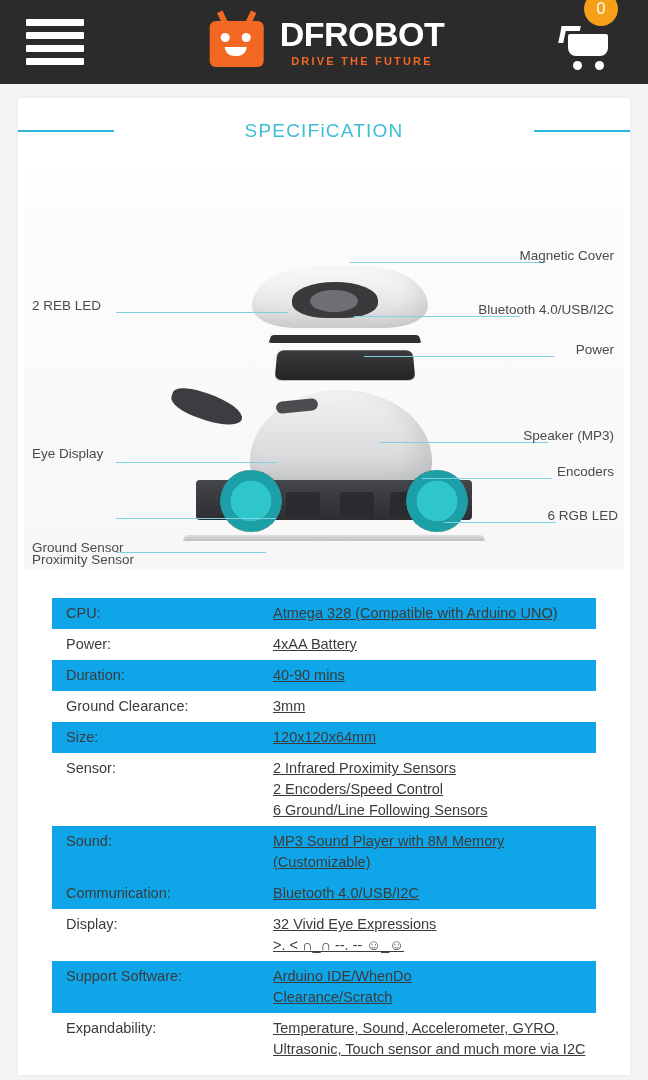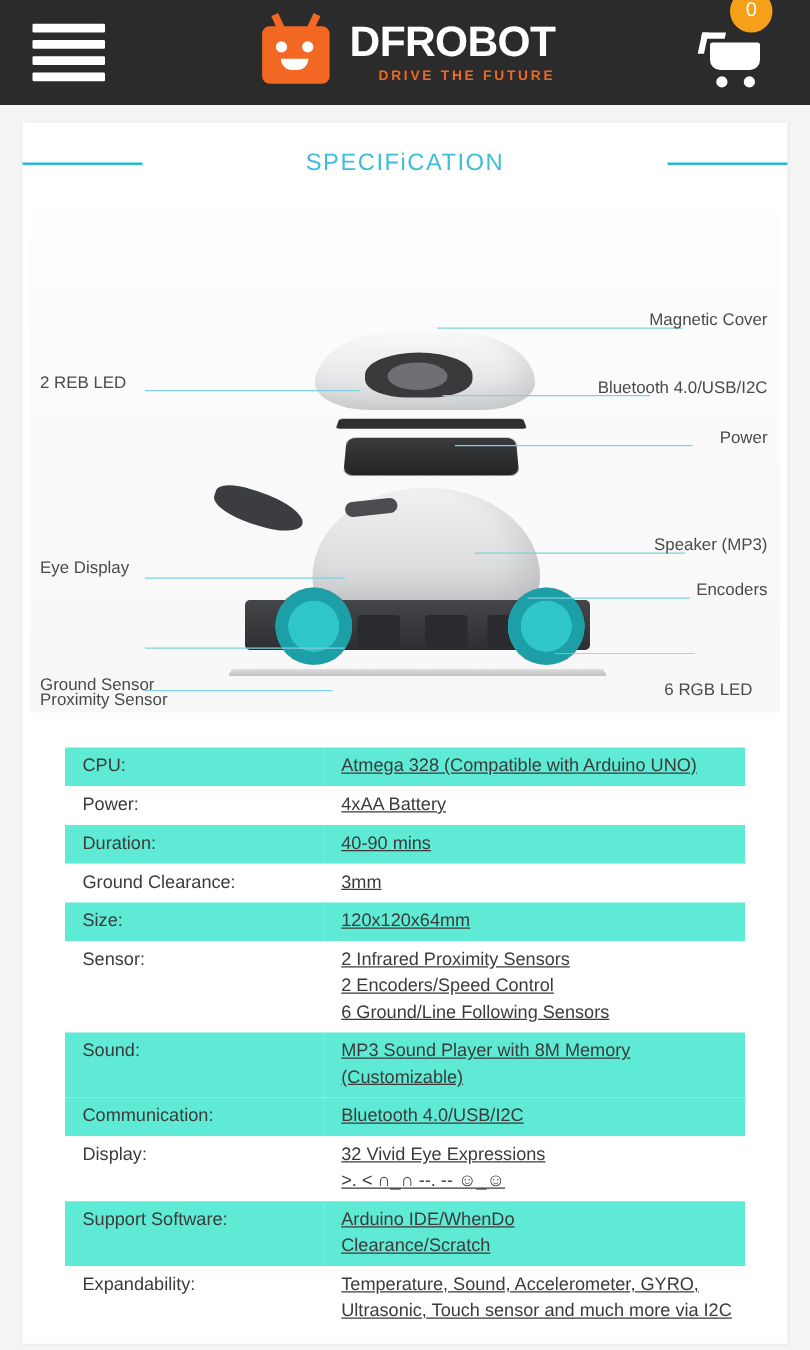--- a/index.html
+++ b/index.html
@@ -100,21 +100,21 @@
     color: #ffffff;
     letter-spacing: -0.5px;
   }
   .brand-name .df { color: #ffffff; }
   .brand-tag {
     font-size: 11px;
     color: #f26722;
     letter-spacing: 2.2px;
     margin-top: 5px;
     font-weight: bold;
-    text-align: right;
+    text-align: center;
   }
   .cart-wrap {
     position: absolute;
     right: 24px;
     top: 6px;
     width: 66px;
     height: 70px;
   }
   .cart-icon {
     position: absolute;
@@ -325,21 +325,21 @@
     width: calc(100% - 68px);
     font-size: 14.5px;
     color: #3b3b3b;
   }
   .spec-table td {
     padding: 5px 8px 5px 14px;
     vertical-align: top;
     line-height: 1.45;
   }
   .spec-table td.key { width: 185px; }
-  .row-hl td { background: #5eead4; }
+  .row-hl td { background: #0ea5e9; }
   .row-plain td { background: #ffffff; }
   .multi div { display: block; text-decoration: underline; }
 </style>
 </head>
 <body>
 
 <div class="header">
 
   <div class="hamburger">
     <span></span>
@@ -414,21 +414,21 @@
       <div class="leader" style="left:92px;  top:382px; width:150px;"></div>
 
       <div class="callout" style="right:10px;  top:78px;">Magnetic Cover</div>
       <div class="callout" style="left:8px;    top:128px;">2 REB LED</div>
       <div class="callout" style="right:10px;  top:132px;">Bluetooth 4.0/USB/I2C</div>
       <div class="callout" style="right:10px;  top:172px;">Power</div>
       <div class="callout" style="right:10px;  top:258px;">Speaker (MP3)</div>
       <div class="callout" style="left:8px;    top:276px;">Eye Display</div>
       <div class="callout" style="right:10px;  top:294px;">Encoders</div>
       <div class="callout" style="left:8px;    top:334px;margin-top:48px;">Proximity Sensor</div>
-      <div class="callout" style="right:22px;  top:338px;margin-top:36px;">6 RGB LED</div>
+      <div class="callout" style="right:6px;  top:338px;">6 RGB LED</div>
       <div class="callout" style="left:8px;    top:370px;">Ground Sensor</div>
     </div>
 
     <table class="spec-table">
       <tbody>
         <tr class="row-hl">
           <td class="key">CPU:</td>
           <td class="multi">
               <div>Atmega 328 (Compatible with Arduino UNO)</div>
             </td>

